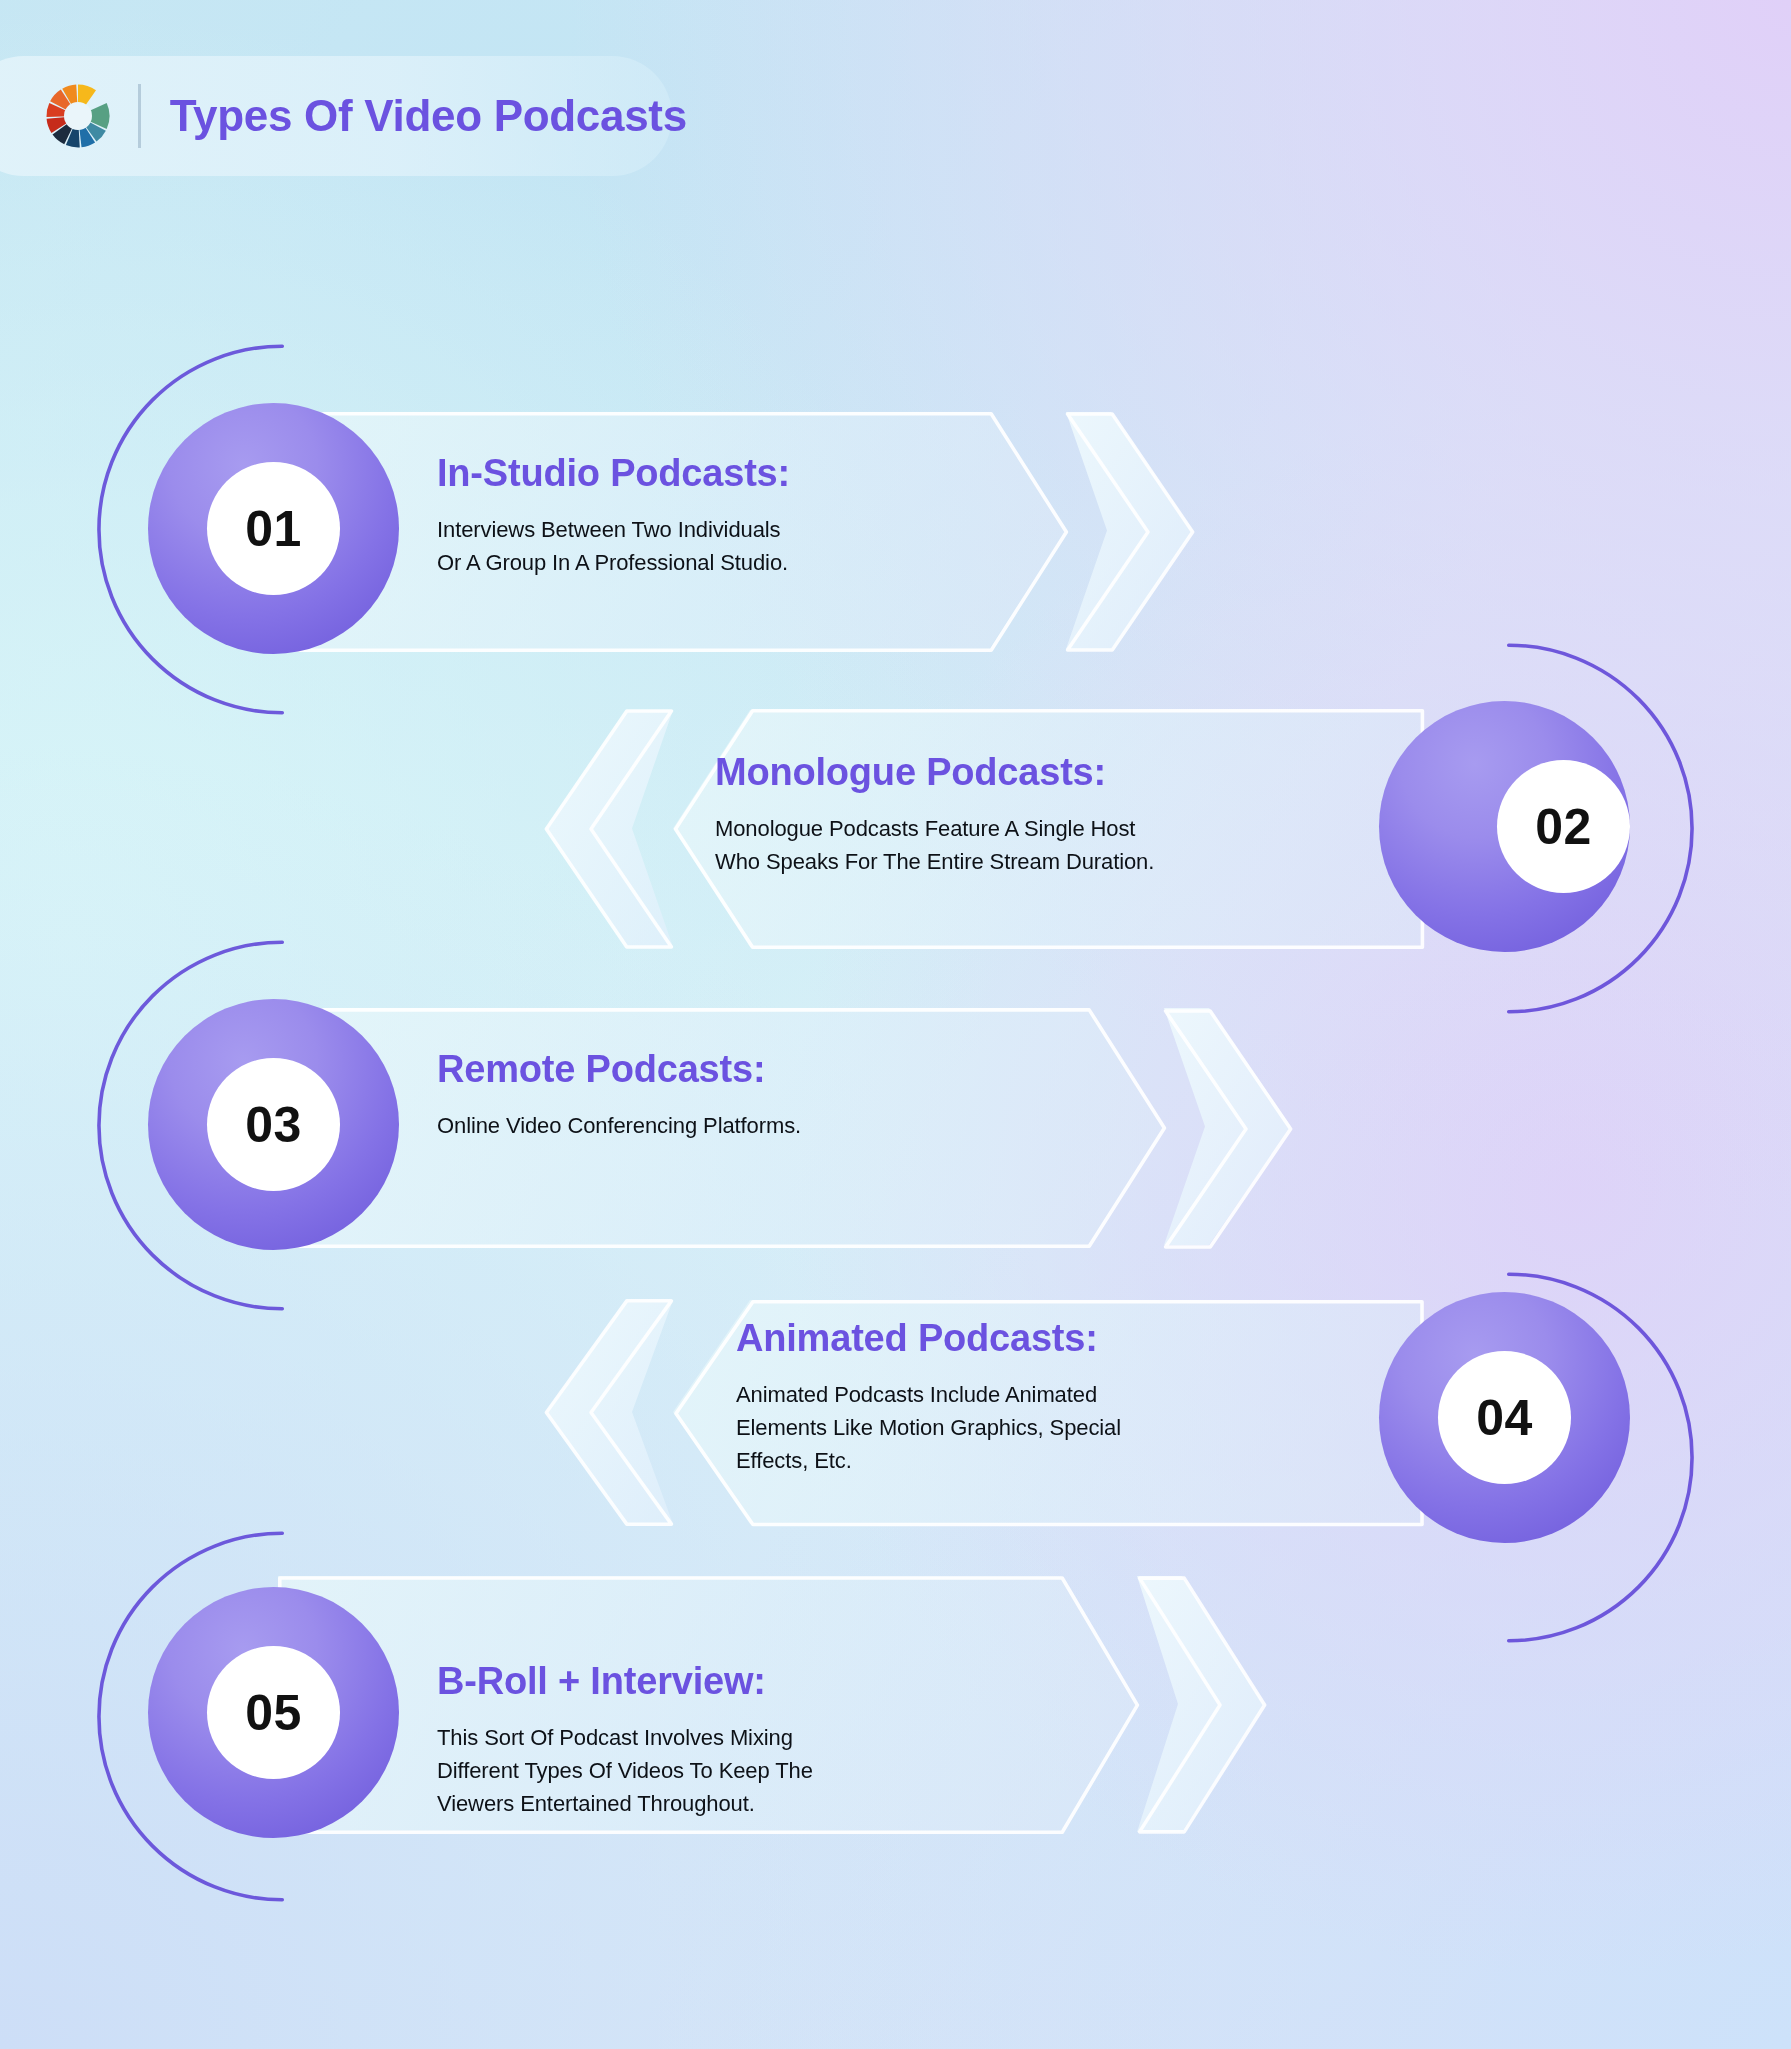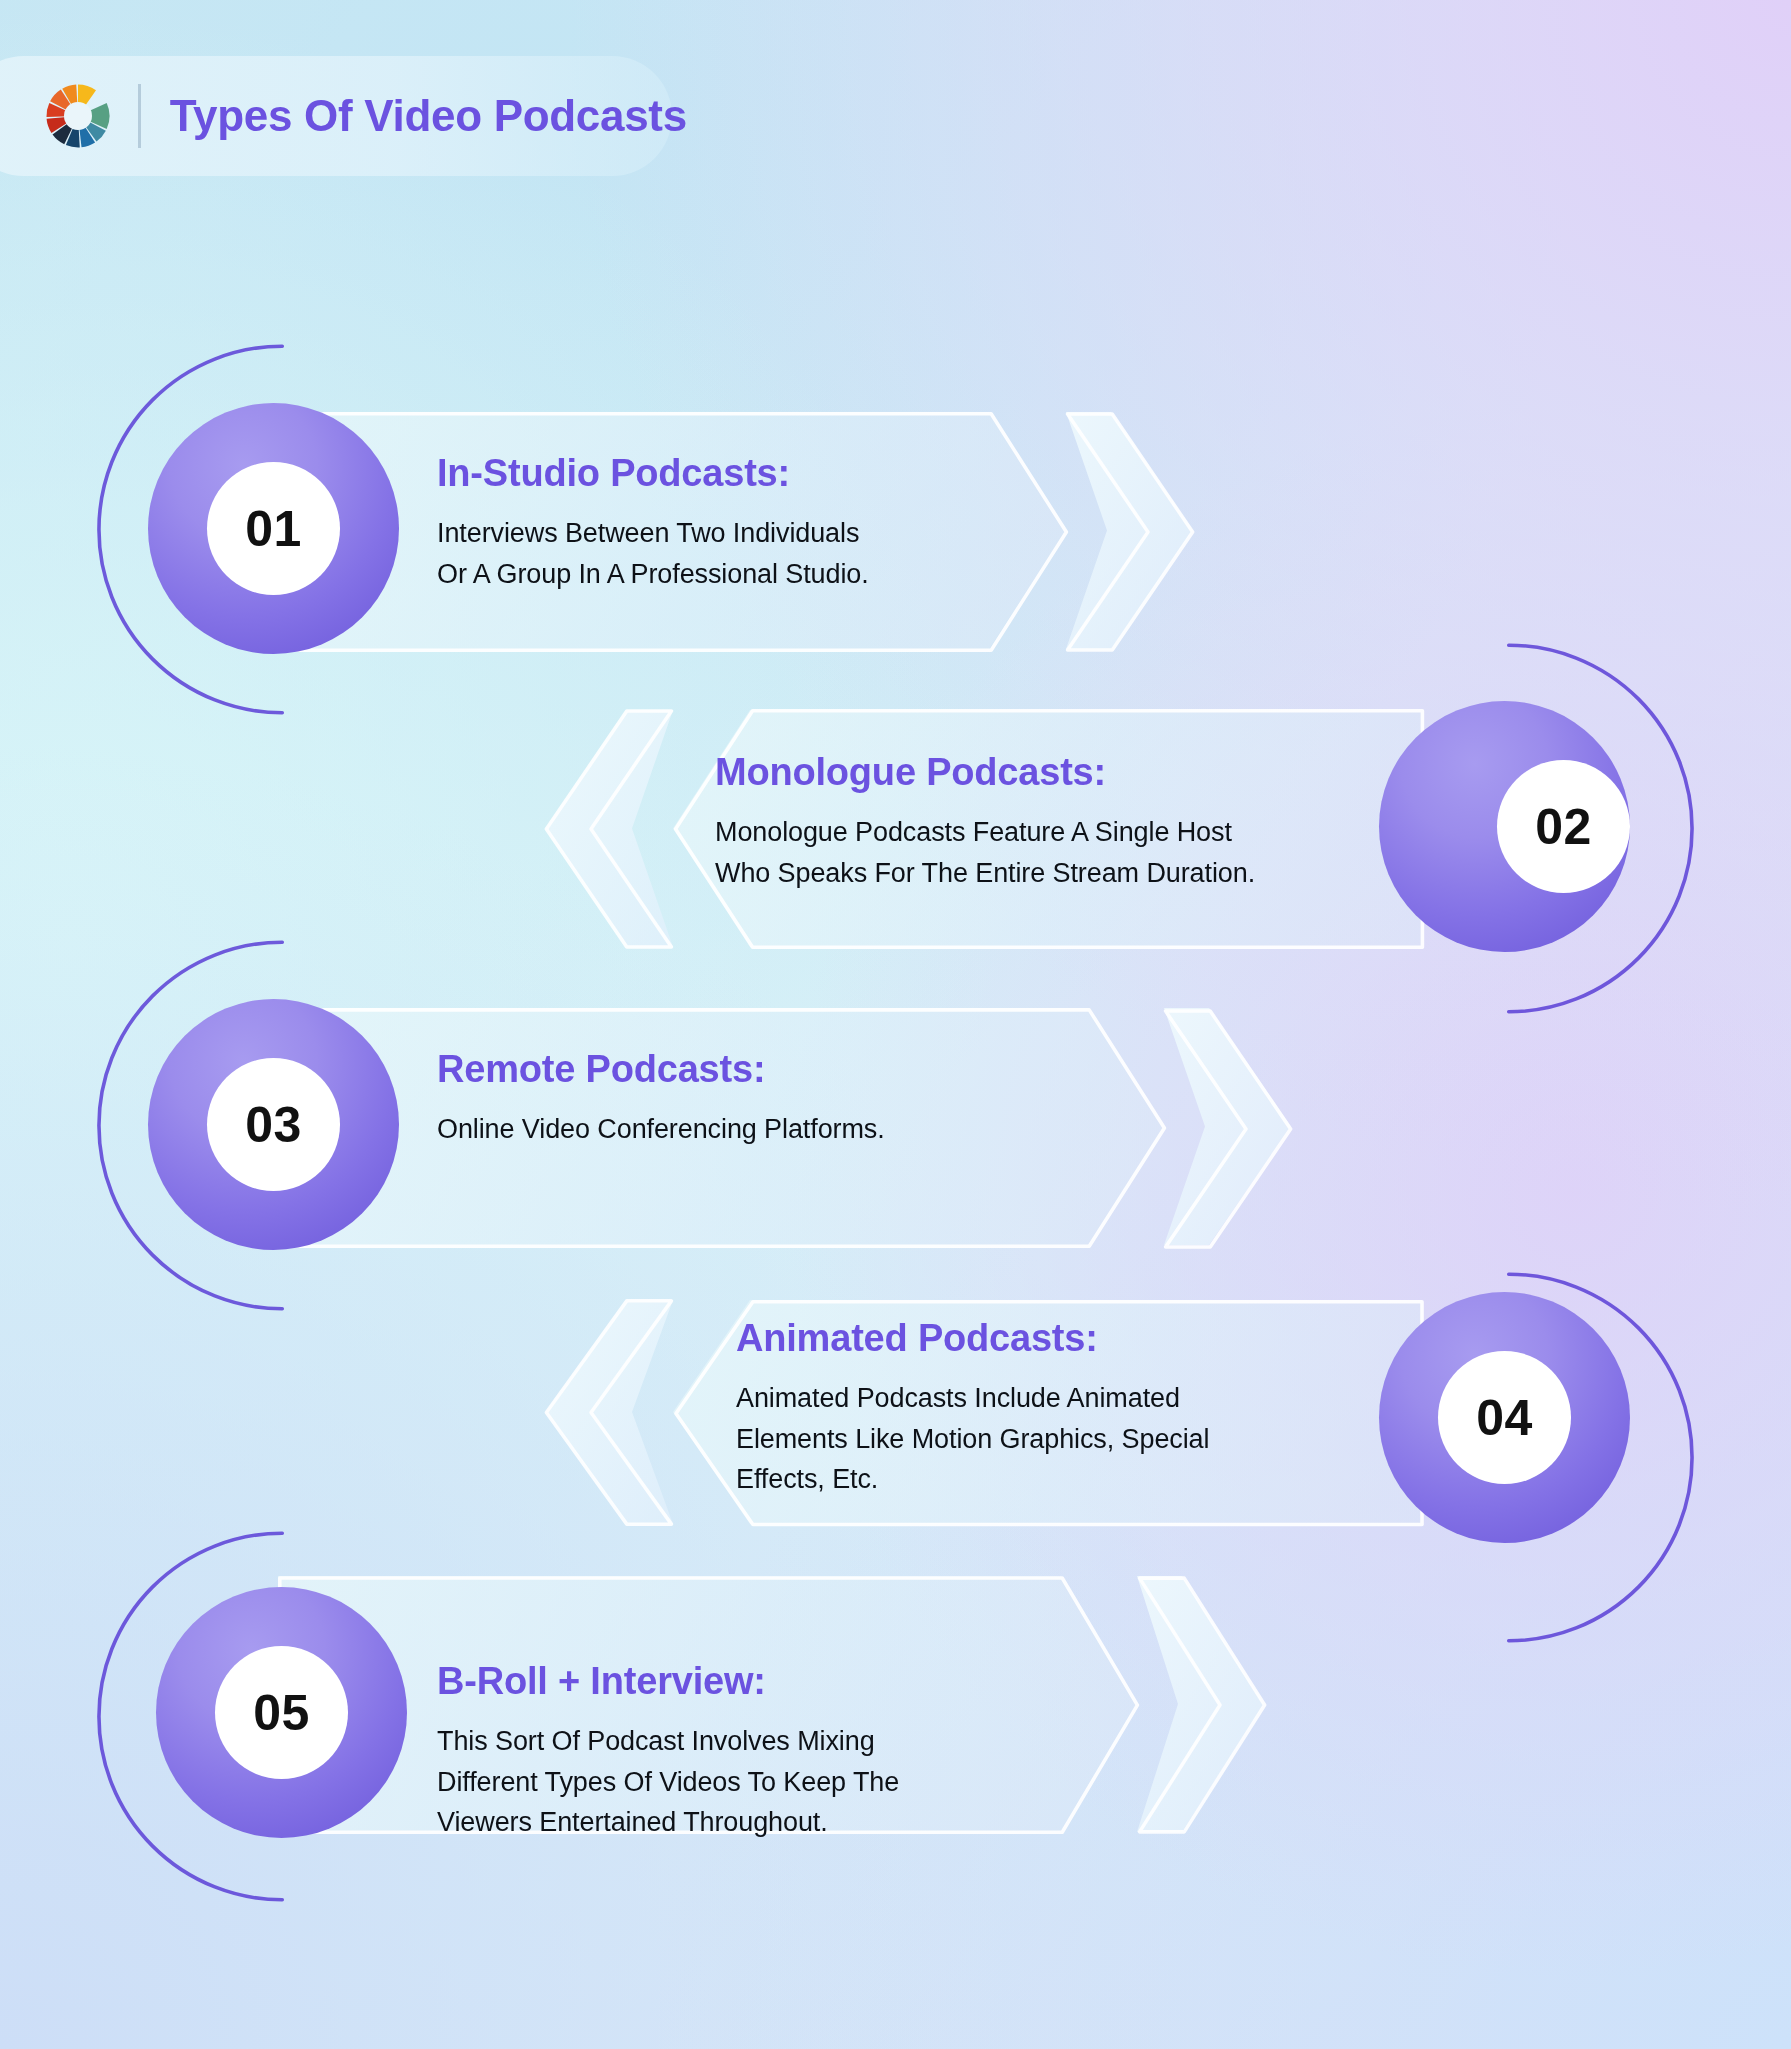--- a/index.html
+++ b/index.html
@@ -129,21 +129,21 @@
   
   .txt { position: absolute; z-index: 7; }
   .txt h3 {
     font-size: 38px;
     font-weight: 700;
     color: #6b52e0;
     margin-bottom: 18px;
     letter-spacing: -0.2px;
   }
   .txt p {
-    font-size: 27px;
+    font-size: 22px;
     font-weight: 400;
     color: #0d1117;
     line-height: 1.50;
     letter-spacing: -0.1px;
   }
 </style>
 </head>
 <body>
 
 <div id="bg"></div>
@@ -292,21 +292,21 @@
   <div class="card right-arrow" style="left:278px; top:1576px; width:860px; height:256px;"></div>
   <svg style="position:absolute;left:278px;top:1576px;z-index:4;" width="863" height="260" viewBox="0 0 964 290">
     <path d="M 2 2 L 876 2 L 960 144 L 876 286 L 2 286 Z" fill="none" stroke="rgba(255,255,255,0.92)" stroke-width="4" stroke-linejoin="round"></path>
   </svg>
 
   <div class="chev r" style="left:1137px; top:1576px; width:127px; height:256px;"></div>
   <svg style="position:absolute;left:1136px;top:1574px;z-index:3;" width="134" height="262" viewBox="0 0 150 292">
     <path d="M 4 4 L 54 4 L 144 146 L 54 288 L 4 288 L 94 146 Z" fill="none" stroke="rgba(255,255,255,0.9)" stroke-width="4" stroke-linejoin="round"></path>
   </svg>
 
-  <div class="badge" style="left:156px; top:1587px;text-align:center;">
+  <div class="badge" style="left:148px; top:1587px;text-align:center;">
     <div class="badge-inner">
       <span class="badge-num">05</span>
     </div>
   </div>
 
   <div class="txt" style="left:437px; top:1660px; width:645px;">
     <h3>B-Roll + Interview:</h3>
     <p>This Sort Of Podcast Involves Mixing</p>
     <p>Different Types Of Videos To Keep The</p>
     <p>Viewers Entertained Throughout.</p>

